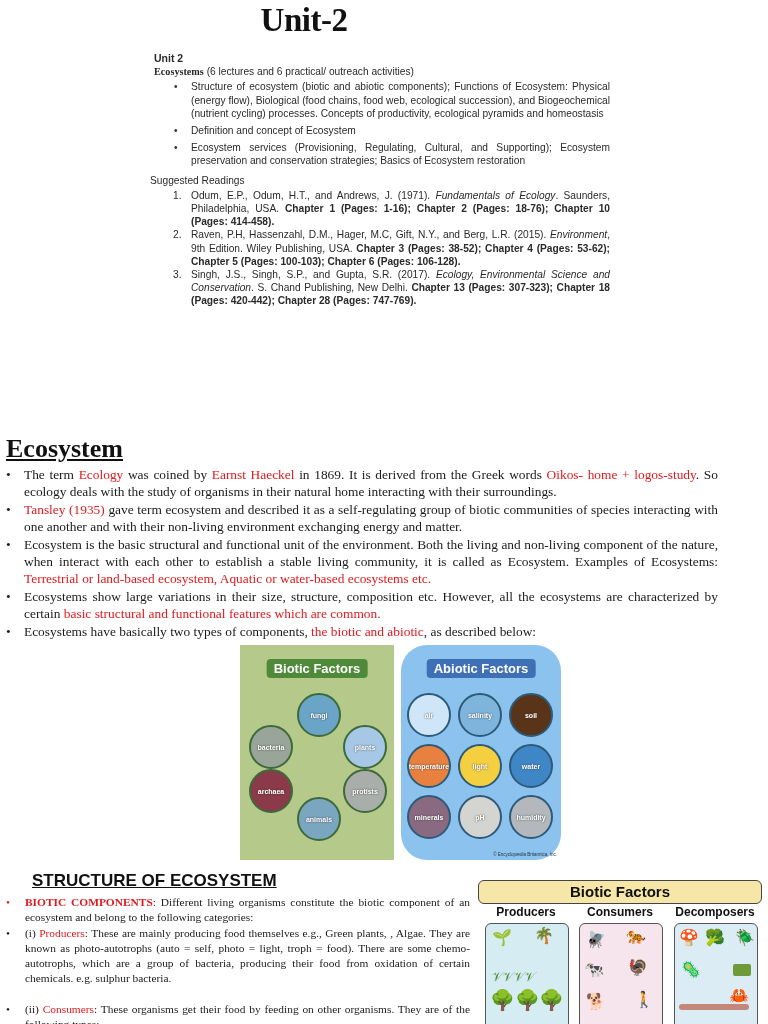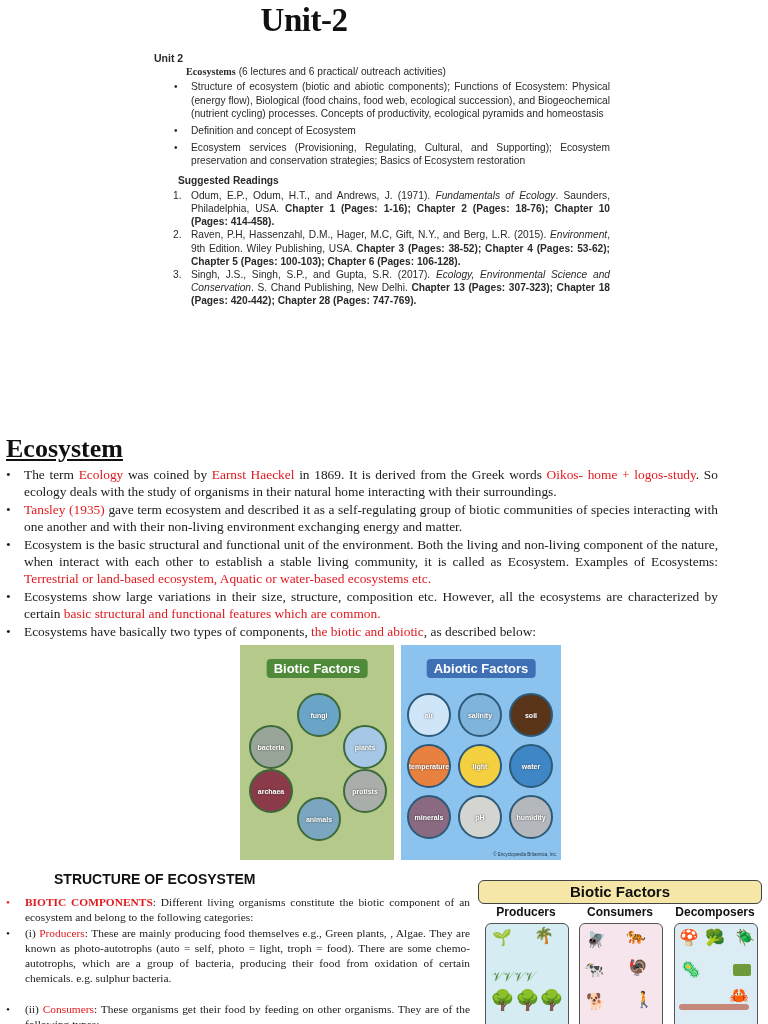--- a/index.html
+++ b/index.html
@@ -6,58 +6,58 @@
   body { width: 768px; height: 1024px; position: relative; overflow: hidden; color: #111; }
 
   #title { position: absolute; top: 2px; left: 0; width: 608px; text-align: center;
     font-family: "Liberation Serif", serif; font-weight: bold; font-size: 33px; letter-spacing: -0.5px; }
 
   
   #syllabus { position: absolute; left: 150px; top: 52px; width: 460px; font-family: "Liberation Sans", sans-serif;
     color: #2a2a2a; font-size: 10.2px; line-height: 13.2px; }
   #syllabus .unit { font-weight: bold; font-size: 10.5px; margin-left: 4px; }
   #syllabus .subtitle { margin-left: 4px; }
-  #syllabus .subtitle b { font-family: "Liberation Serif", serif; margin-left: 32px; }
+  #syllabus .subtitle b { font-family: "Liberation Serif", serif; }
   #syllabus ul { margin: 2px 0 0 0; padding: 0; list-style: none; }
   #syllabus ul li { position: relative; padding-left: 41px; text-align: justify; margin-bottom: 4px; }
   #syllabus ul li::before { content: "\2022"; position: absolute; left: 24px; top: 0; }
   #syllabus ul li.gap { margin-top: 16px; }
-  #syllabus .readings-h { font-weight: bold; margin-top: 6px; margin-left: 28px; }
+  #syllabus .readings-h { font-weight: normal; margin-top: 6px; }
   #syllabus ol { margin: 2px 0 0 0; padding: 0; list-style: none; }
   #syllabus ol li { position: relative; padding-left: 41px; text-align: justify; margin-bottom: 0; }
   #syllabus ol li .num { position: absolute; left: 23px; top: 0; }
 
   
   #eco-heading { position: absolute; left: 6px; top: 434px; font-family: "Liberation Serif", serif; font-weight: bold;
     font-size: 26px; text-decoration: underline; }
   #eco-list { position: absolute; left: 6px; top: 466px; width: 712px; margin: 0; padding: 0; list-style: none;
     font-family: "Liberation Serif", serif; font-size: 13.4px; line-height: 17.4px; color: #1a1a1a; }
   #eco-list li { position: relative; padding-left: 18px; text-align: justify; }
   #eco-list li::before { content: "\2022"; position: absolute; left: 0; top: 0; }
   .red { color: #e0191e; }
 
   
   #factors-figure { position: absolute; left: 240px; top: 645px; width: 322px; height: 215px; }
   .panel { position: absolute; top: 0; height: 215px; }
   #biotic-panel { left: 0; width: 154px; background: #b5c98a; }
-  #abiotic-panel { left: 161px; width: 160px; background: #8cc3ee; }
+  #abiotic-panel { left: 161px; width: 160px; background: #8cc3ee; border-radius: 26px; }
   .panel-title { position: absolute; top: 14px; left: 50%; transform: translateX(-50%); color: #fff;
     font-family: "Liberation Sans", sans-serif; font-weight: bold; font-size: 13px; padding: 2px 7px; border-radius: 4px; white-space: nowrap; }
   #biotic-panel .panel-title { background: #4e8a3a; }
   #abiotic-panel .panel-title { background: #3f6fb5; }
   .circ { position: absolute; width: 40px; height: 40px; border-radius: 50%; border: 2px solid #2d5a78;
     display: flex; align-items: center; justify-content: center; overflow: hidden; }
   #biotic-panel .circ { border-color: #3d6a3a; }
   .circ span { color: #fff; font-family: "Liberation Sans", sans-serif; font-size: 7px; font-weight: bold;
     text-shadow: 0 0 2px #333; position: relative; z-index: 2; }
   .credit { position: absolute; right: 4px; bottom: 3px; font-family: "Liberation Sans", sans-serif; font-size: 4.5px; color: #234; }
 
   
-  #structure-heading { position: absolute; left: 54px; top: 871px; font-family: "Liberation Sans", sans-serif; font-weight: bold;
-    font-size: 14px; }
+  #structure-heading { position: absolute; left: 32px; top: 871px; font-family: "Liberation Sans", sans-serif; font-weight: bold;
+    font-size: 17px; text-decoration: underline; }
   #structure-list { position: absolute; left: 6px; top: 895px; width: 464px; margin: 0; padding: 0; list-style: none;
     font-family: "Liberation Serif", serif; font-size: 11.4px; line-height: 15.3px; color: #1a1a1a; }
   #structure-list li { position: relative; padding-left: 19px; text-align: justify; }
   #structure-list li::before { content: "\2022"; position: absolute; left: 0; top: 0; color: #e0191e; }
   #structure-list li.plain::before { color: #1a1a1a; }
   #structure-list li.gap { margin-top: 15px; }
 
   
   #biotic-chart { position: absolute; left: 477px; top: 877px; width: 288px; height: 147px; }
   #biotic-chart .banner { position: absolute; left: 1px; top: 3px; width: 282px; height: 22px; background: #f6e7a8;

